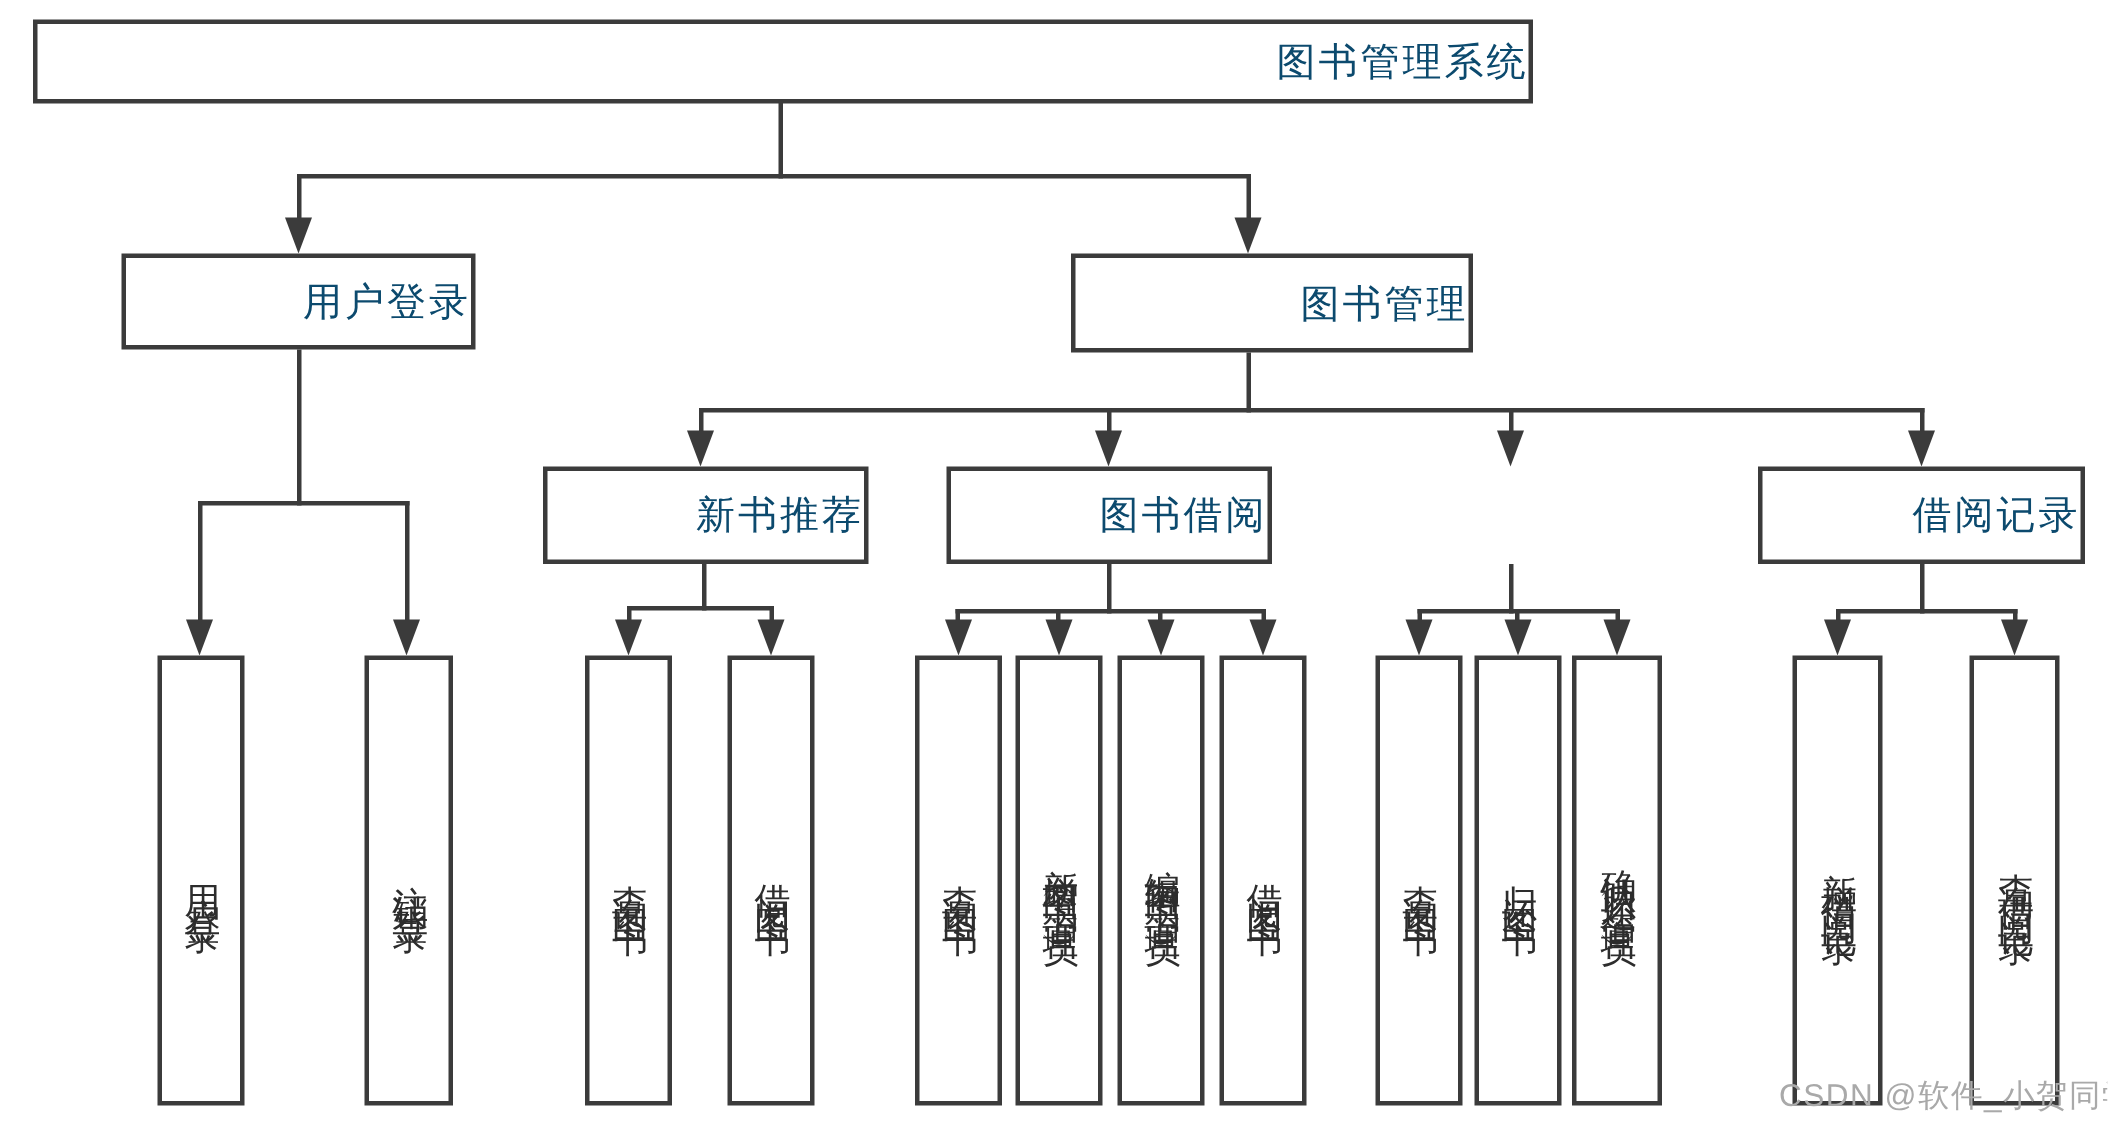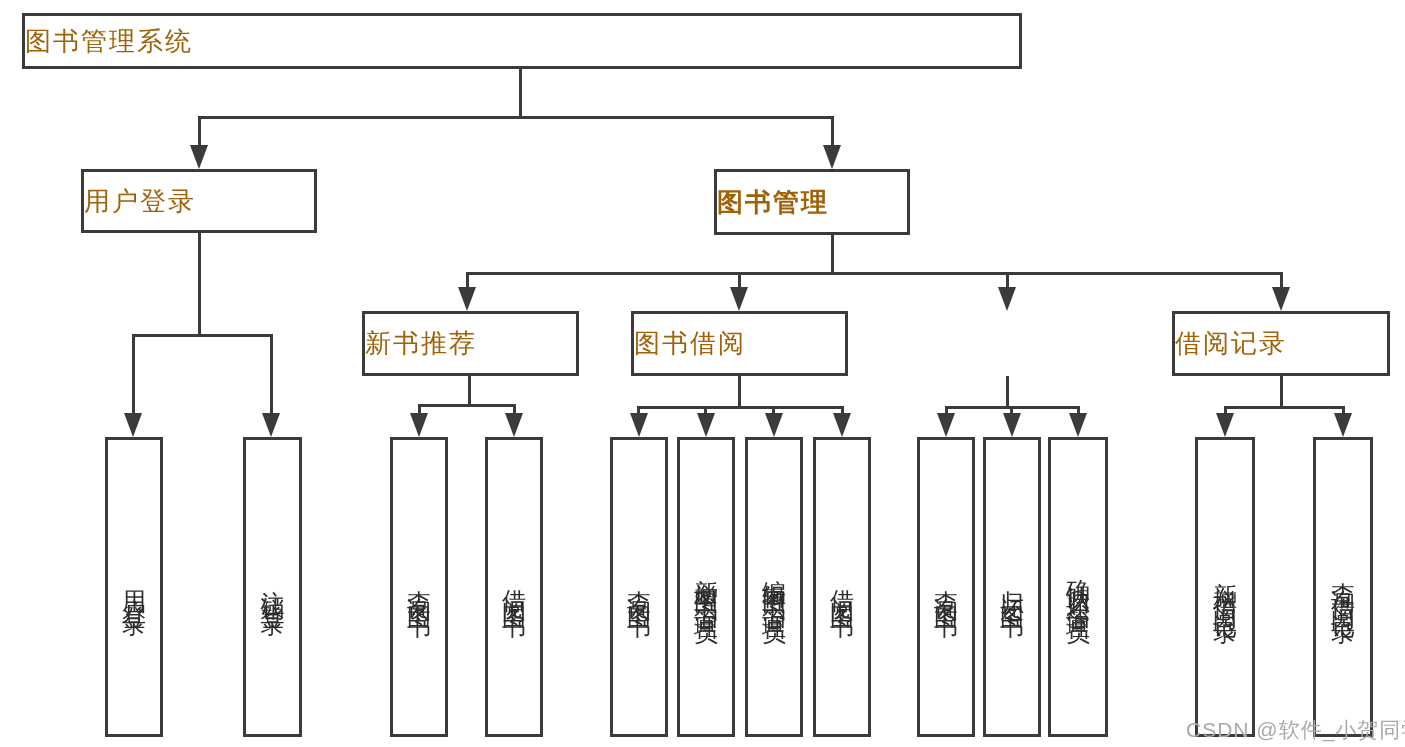--- a/index.html
+++ b/index.html
@@ -2,22 +2,22 @@
 <html><head>
 <meta charset="utf-8">
 <style>
   html,body{margin:0;padding:0;background:#ffffff;}
   #canvas{
     position:relative;width:1405px;height:747px;background:#ffffff;
     font-family:"Liberation Sans",sans-serif;overflow:hidden;
   }
   .box{
     position:absolute;box-sizing:border-box;border:3px solid #3b3b3b;background:#ffffff;
-    display:flex;align-items:center;justify-content:flex-start;
-    font-size:26px;color:#a16207;letter-spacing:2px;white-space:nowrap;
+    display:flex;align-items:center;justify-content:flex-end;
+    font-size:26px;color:#0c4a6e;letter-spacing:2px;white-space:nowrap;
   }
   .vbox{
     position:absolute;box-sizing:border-box;border:3px solid #3b3b3b;background:#ffffff;
     display:flex;align-items:center;justify-content:center;
     writing-mode:vertical-lr;text-orientation:mixed;
     font-size:24px;color:#2d2d2d;letter-spacing:8px;line-height:1;
   }
   .h{position:absolute;height:3px;background:#3b3b3b;}
   .v{position:absolute;width:3px;background:#3b3b3b;}
   .arrow{
@@ -42,21 +42,21 @@
   <div class="v" style="left:519px;top:67px;height:52px;"></div>
   <div class="h" style="left:198px;top:116px;width:636px;"></div>
   <div class="v" style="left:198px;top:116px;height:33px;"></div>
   <div class="arrow" style="left:190px;top:145px;"></div>
   <div class="v" style="left:831px;top:116px;height:33px;"></div>
   <div class="arrow" style="left:823px;top:145px;"></div>
 
   <div class="box" style="left:81px;top:169px;width:236px;height:64px;">
     <span>用户登录</span>
   </div>
-  <div class="box" style="left:714px;top:169px;width:196px;height:66px;font-weight:bold;">
+  <div class="box" style="left:714px;top:169px;width:268px;height:66px;">
     <span>图书管理</span>
   </div>
 
   <div class="v" style="left:198px;top:233px;height:104px;"></div>
   <div class="h" style="left:132px;top:334px;width:141px;"></div>
   <div class="v" style="left:132px;top:334px;height:82px;"></div>
   <div class="arrow" style="left:124px;top:413px;"></div>
   <div class="v" style="left:270px;top:334px;height:82px;"></div>
   <div class="arrow" style="left:262px;top:413px;"></div>
 

